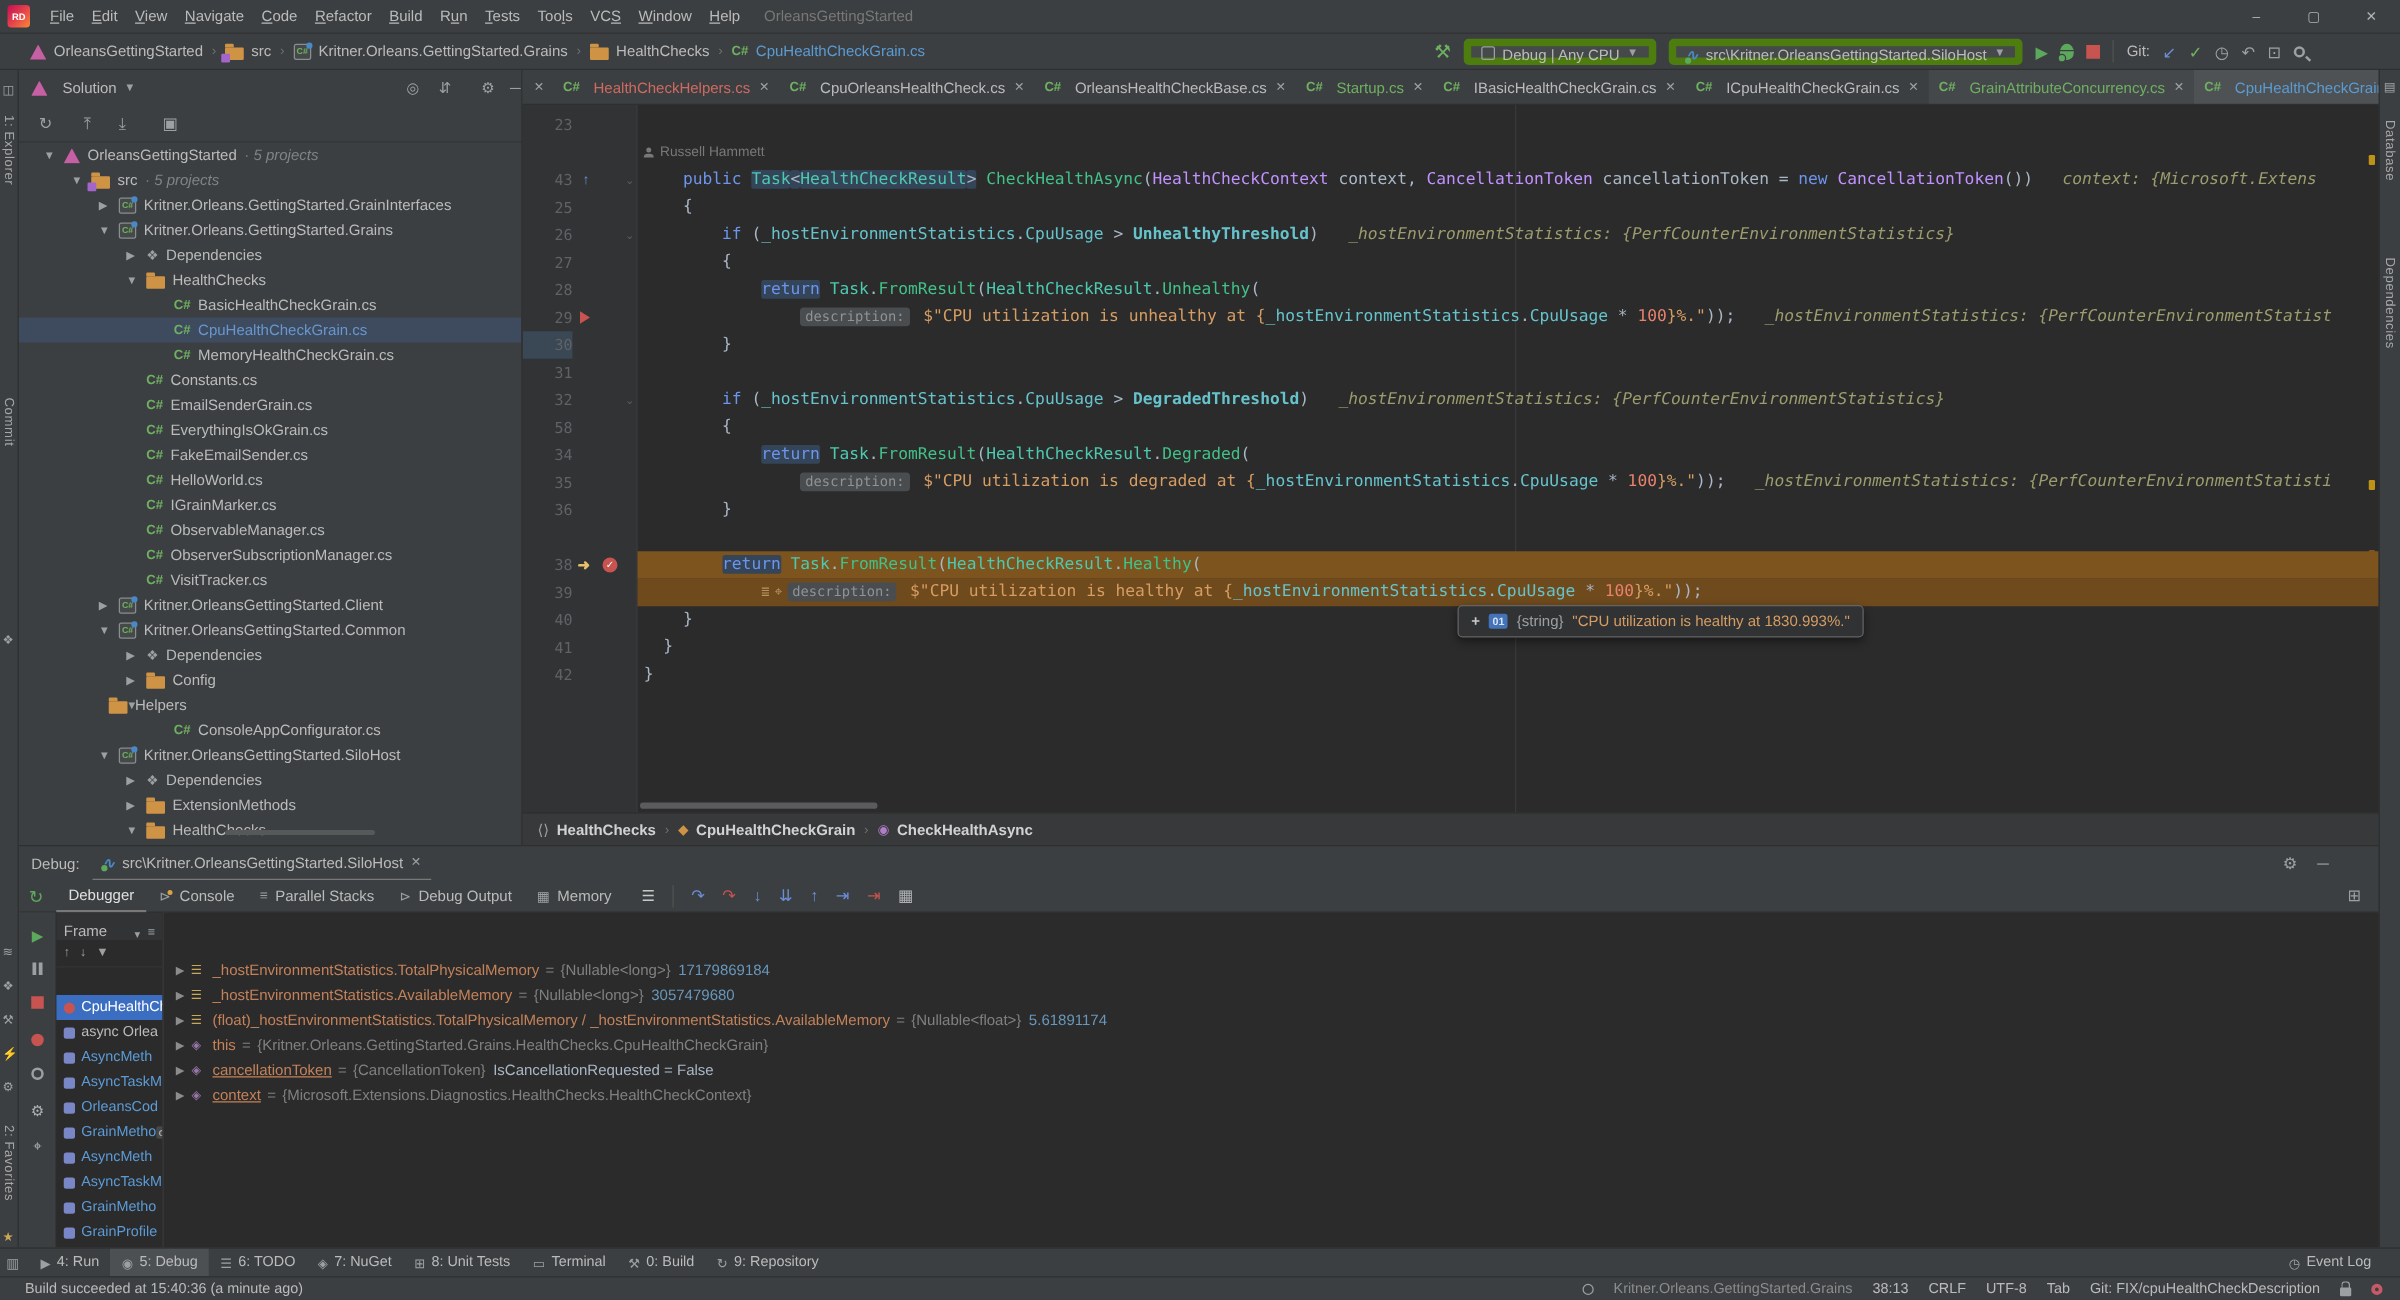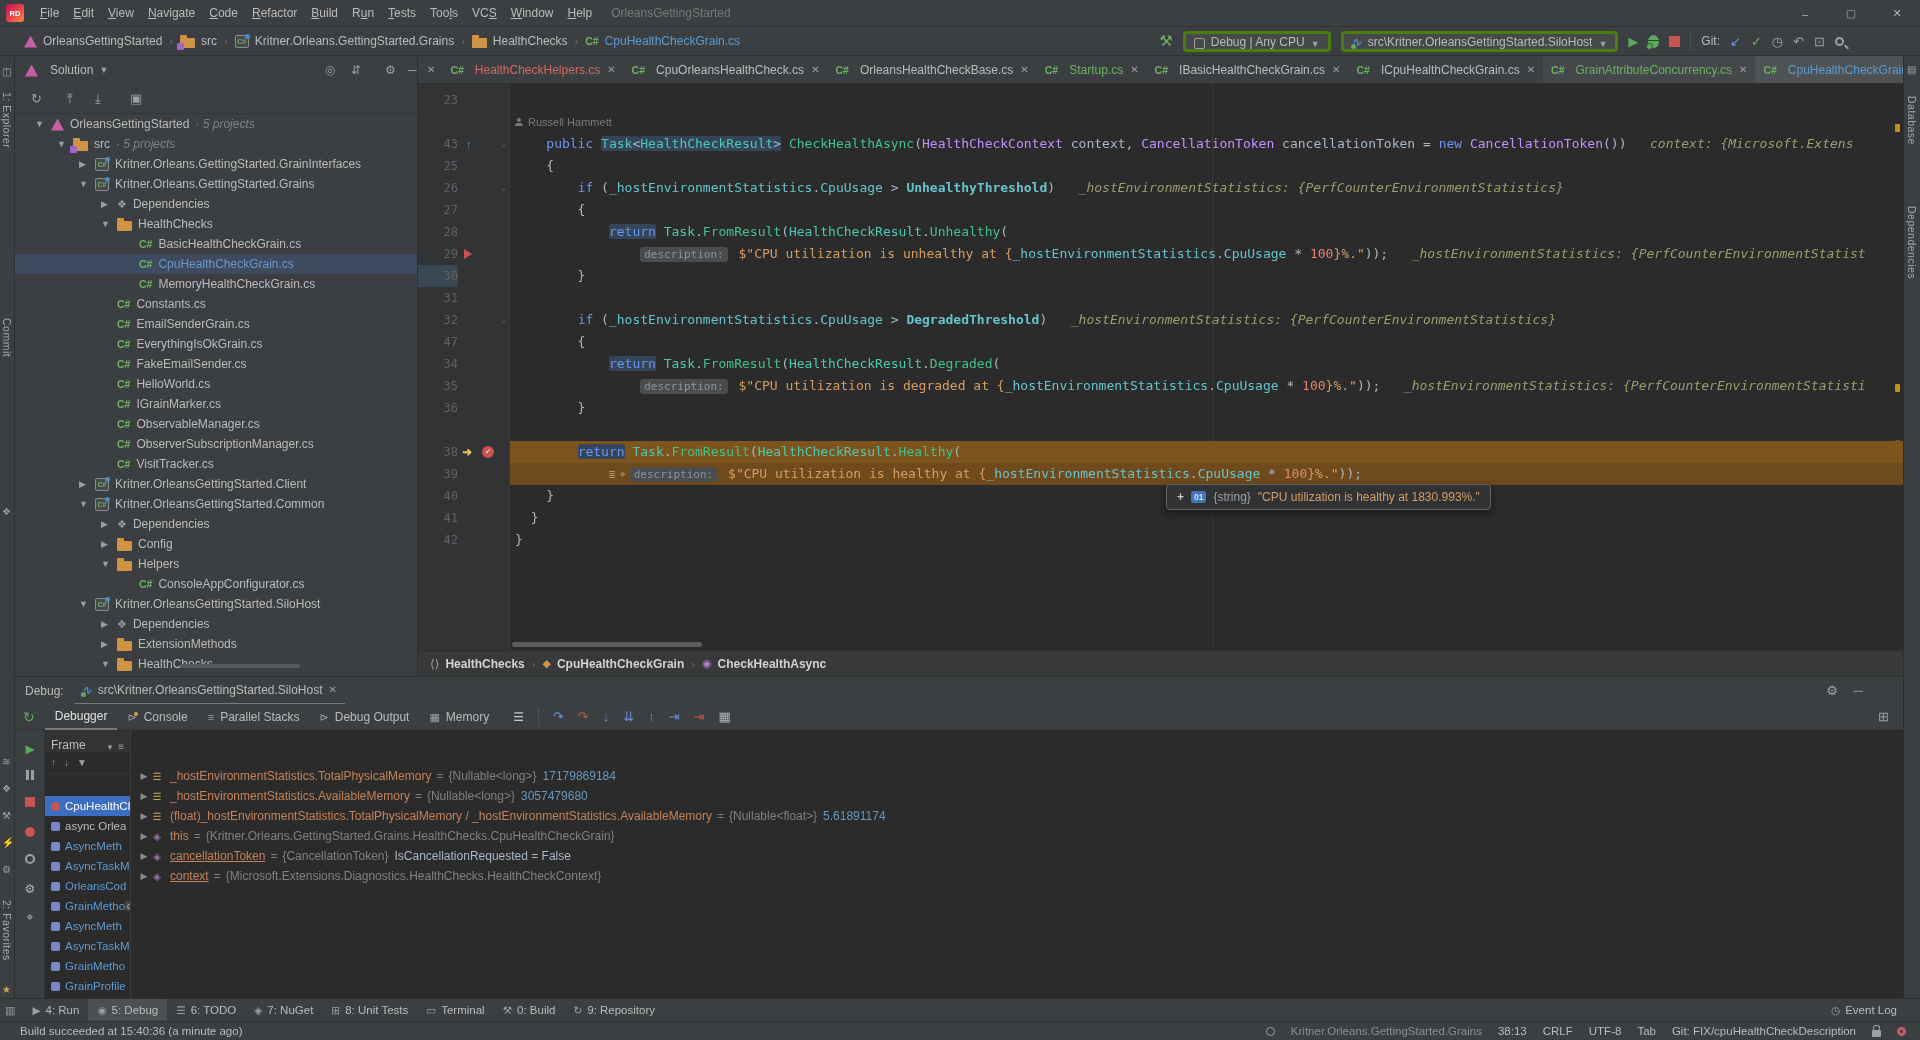--- a/index.html
+++ b/index.html
@@ -27,21 +27,21 @@
   .mi-folder { background:#CE9345; border-radius:1px; height:10px; margin-top:3px; }
   .mi-folder::before { content:''; position:absolute; top:-3px; left:0; width:7px; height:3px; background:#CE9345; border-radius:1px 1px 0 0; }
   .mi-src .dotp { position:absolute; left:-3px; bottom:-2px; width:7px; height:7px; background:#A365C9; border-radius:1px; }
   .mi-sln { width:13px; height:12px; margin-top:1px; background:#C75FA4; clip-path:polygon(50% 0,100% 100%,0 100%); }
   .mi-proj { width:14px; height:13px; border:1px solid #8A8D8F; border-radius:2px; background:#45494A; color:#6FAF61; font-size:7px; font-weight:bold; text-align:center; line-height:11px; }
   .mi-proj::after { content:''; position:absolute; right:-2px; top:-2px; width:5px; height:5px; background:#4A88C7; border-radius:50%; }
   .ic-cs { color:#6FAF61; font-weight:bold; font-size:10.5px; margin-right:6px; font-family:"Liberation Sans",sans-serif; flex:none; }
   .ic-deps { color:#9DA0A3; font-size:11px; margin-right:6px; flex:none; }
   .nav-right { margin-left:auto; display:flex; align-items:center; margin-right:76px; gap:10px; }
   .hammer { color:#6FAF61; font-size:15px; }
-  .chip { height:21px; background:#45494A; border:3px solid #4d7c0f; border-radius:4px; display:flex; align-items:flex-end; padding:0 8px; gap:6px; color:#BBBBBB; }
+  .chip { height:21px; background:#45494A; border:6px solid #4d7c0f; border-radius:4px; display:flex; align-items:flex-start; padding:0 8px; gap:6px; color:#BBBBBB; }
   .chip .arrow { color:#9DA0A3; font-size:9px; }
   .cfgicon { width:11px; height:11px; border:1px solid #9DA0A3; border-radius:2px; position:relative; }
   .runcfgicon { color:#4A88C7; font-weight:bold; font-style:italic; position:relative; }
   .runcfgicon::after { content:''; position:absolute; left:-1px; bottom:0px; width:5px; height:5px; border-radius:50%; background:#5CA85C; }
   .tb-ic { font-size:13px; }
   .play { color:#5CA85C; }
   .bugicon { width:11px; height:13px; background:#5CA85C; border-radius:50% 50% 45% 45%; position:relative; }
   .bugicon::before { content:''; position:absolute; left:0; top:5px; width:11px; height:1.5px; background:#3C3F41; }
   .bugicon::after { content:''; position:absolute; left:-2px; bottom:-2px; width:5px; height:5px; border-radius:50%; background:#5CA85C; border:1px solid #3C3F41; }
   .stop { width:11px; height:11px; background:#C75450; }
@@ -445,21 +445,21 @@
       </div>
       <div class="trow" style="top: 420px;">
         <span class="tarrow" style="left: 86px;">▶</span>
         <span style="margin-left: 102px; display: flex; align-items: center;">
           <span class="mi mi-folder"></span>
           <span class="tlabel">Config</span>
         </span>
       </div>
       <div class="trow" style="top: 440px;">
         <span class="tarrow" style="left: 86px;">▼</span>
-        <span style="margin-left: 102px; display: flex; align-items: center;">
+        <span style="margin-left: 72px; display: flex; align-items: center;">
           <span class="mi mi-folder"></span>
           <span class="tlabel">Helpers</span>
         </span>
       </div>
       <div class="trow" style="top: 460px;">
         <span style="margin-left: 124px; display: flex; align-items: center;">
           <span class="ic-cs">C#</span>
           <span class="tlabel">ConsoleAppConfigurator.cs</span>
         </span>
       </div>
@@ -617,21 +617,21 @@
     </div>
     <div class="code-row" style="top: 225px;">
       <div class="rowbg"></div>
       <span class="ln">32</span>
       <span class="licons"></span>
       <span class="fold">⌄</span>
       <span class="ltext"><span class="cs-p">        </span><span class="cs-k">if</span><span class="cs-p"> (</span><span class="cs-f">_hostEnvironmentStatistics</span><span class="cs-p">.</span><span class="cs-f">CpuUsage</span><span class="cs-p"> &gt; </span><span class="cs-th">DegradedThreshold</span><span class="cs-p">)</span><span class="cs-dbg">   _hostEnvironmentStatistics: {PerfCounterEnvironmentStatistics}</span></span>
     </div>
     <div class="code-row" style="top: 247px;">
       <div class="rowbg"></div>
-      <span class="ln">47</span>
+      <span class="ln">58</span>
       <span class="licons"></span>
       <span class="ltext"><span class="cs-p">        {</span></span>
     </div>
     <div class="code-row" style="top: 269px;">
       <div class="rowbg"></div>
       <span class="ln">34</span>
       <span class="licons"></span>
       <span class="ltext"><span class="cs-p">            </span><span class="cs-k cs-hl">return</span><span class="cs-p"> </span><span class="cs-ty">Task</span><span class="cs-p">.</span><span class="cs-m">FromResult</span><span class="cs-p">(</span><span class="cs-ty">HealthCheckResult</span><span class="cs-p">.</span><span class="cs-m">Degraded</span><span class="cs-p">(</span></span>
     </div>
     <div class="code-row" style="top: 291px;">

